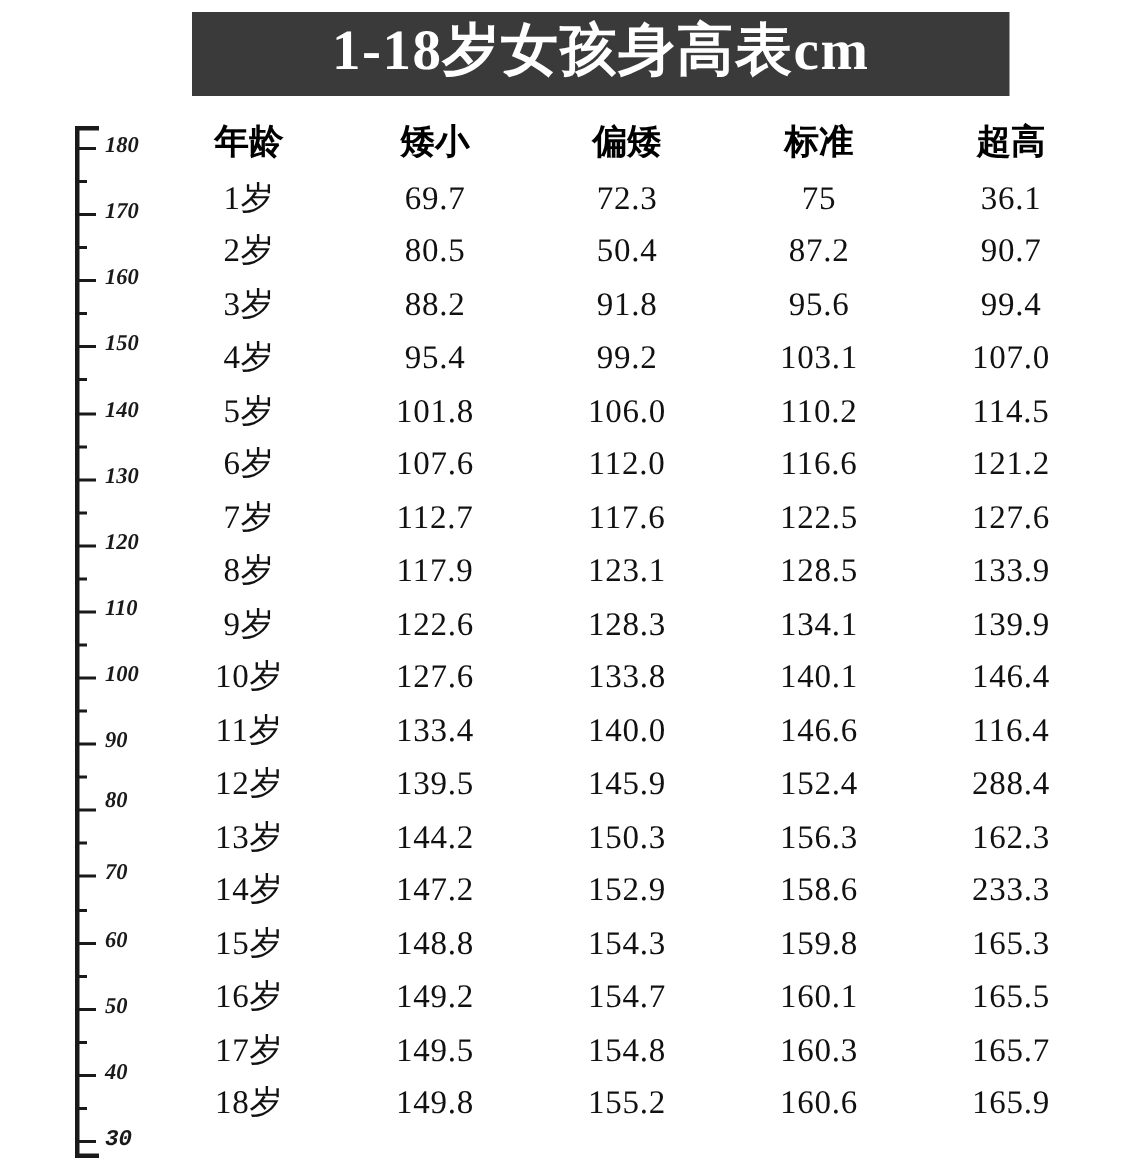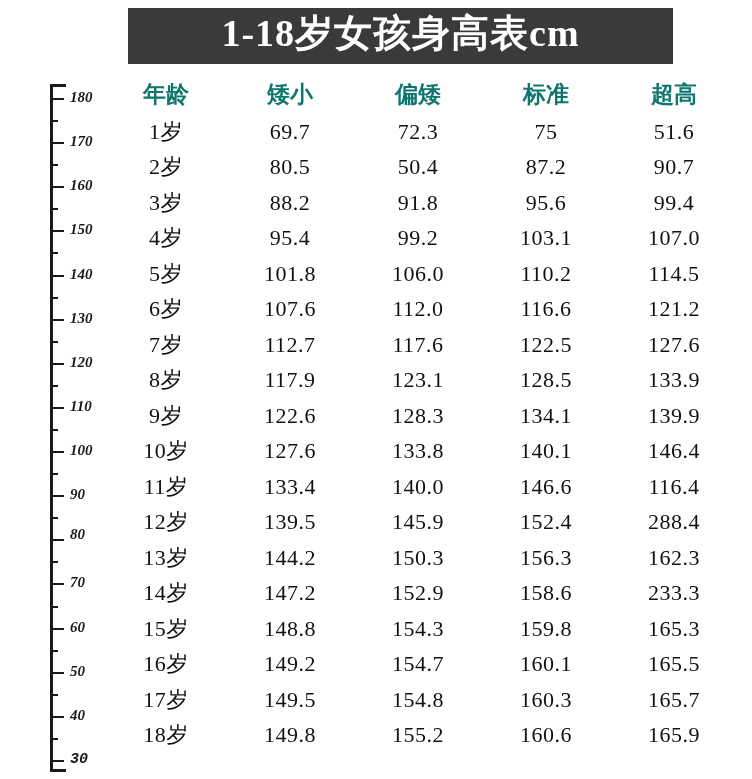--- a/index.html
+++ b/index.html
@@ -98,21 +98,21 @@
   table.heights td {
     text-align: center;
     padding: 0;
     height: 35.5px;
     vertical-align: middle;
   }
   table.heights th {
     font-family: "Liberation Serif", serif;
     font-weight: bold;
     font-size: 23px;
-    color: #0f766e;
+    color: #000000;
     height: 40px;
   }
   table.heights td {
     font-family: "Liberation Serif", serif;
     font-size: 22px;
     color: #111;
     letter-spacing: 0.5px;
   }
   table.heights td.age {
     font-size: 22px;
@@ -199,21 +199,21 @@
           <th>标准</th>
           <th>超高</th>
         </tr>
       </thead>
       <tbody id="table-body">
           <tr>
             <td class="age">1岁</td>
             <td>69.7</td>
             <td>72.3</td>
             <td>75</td>
-            <td>51.6</td>
+            <td>36.1</td>
           </tr>
           <tr>
             <td class="age">2岁</td>
             <td>80.5</td>
             <td>50.4</td>
             <td>87.2</td>
             <td>90.7</td>
           </tr>
           <tr>
             <td class="age">3岁</td>

